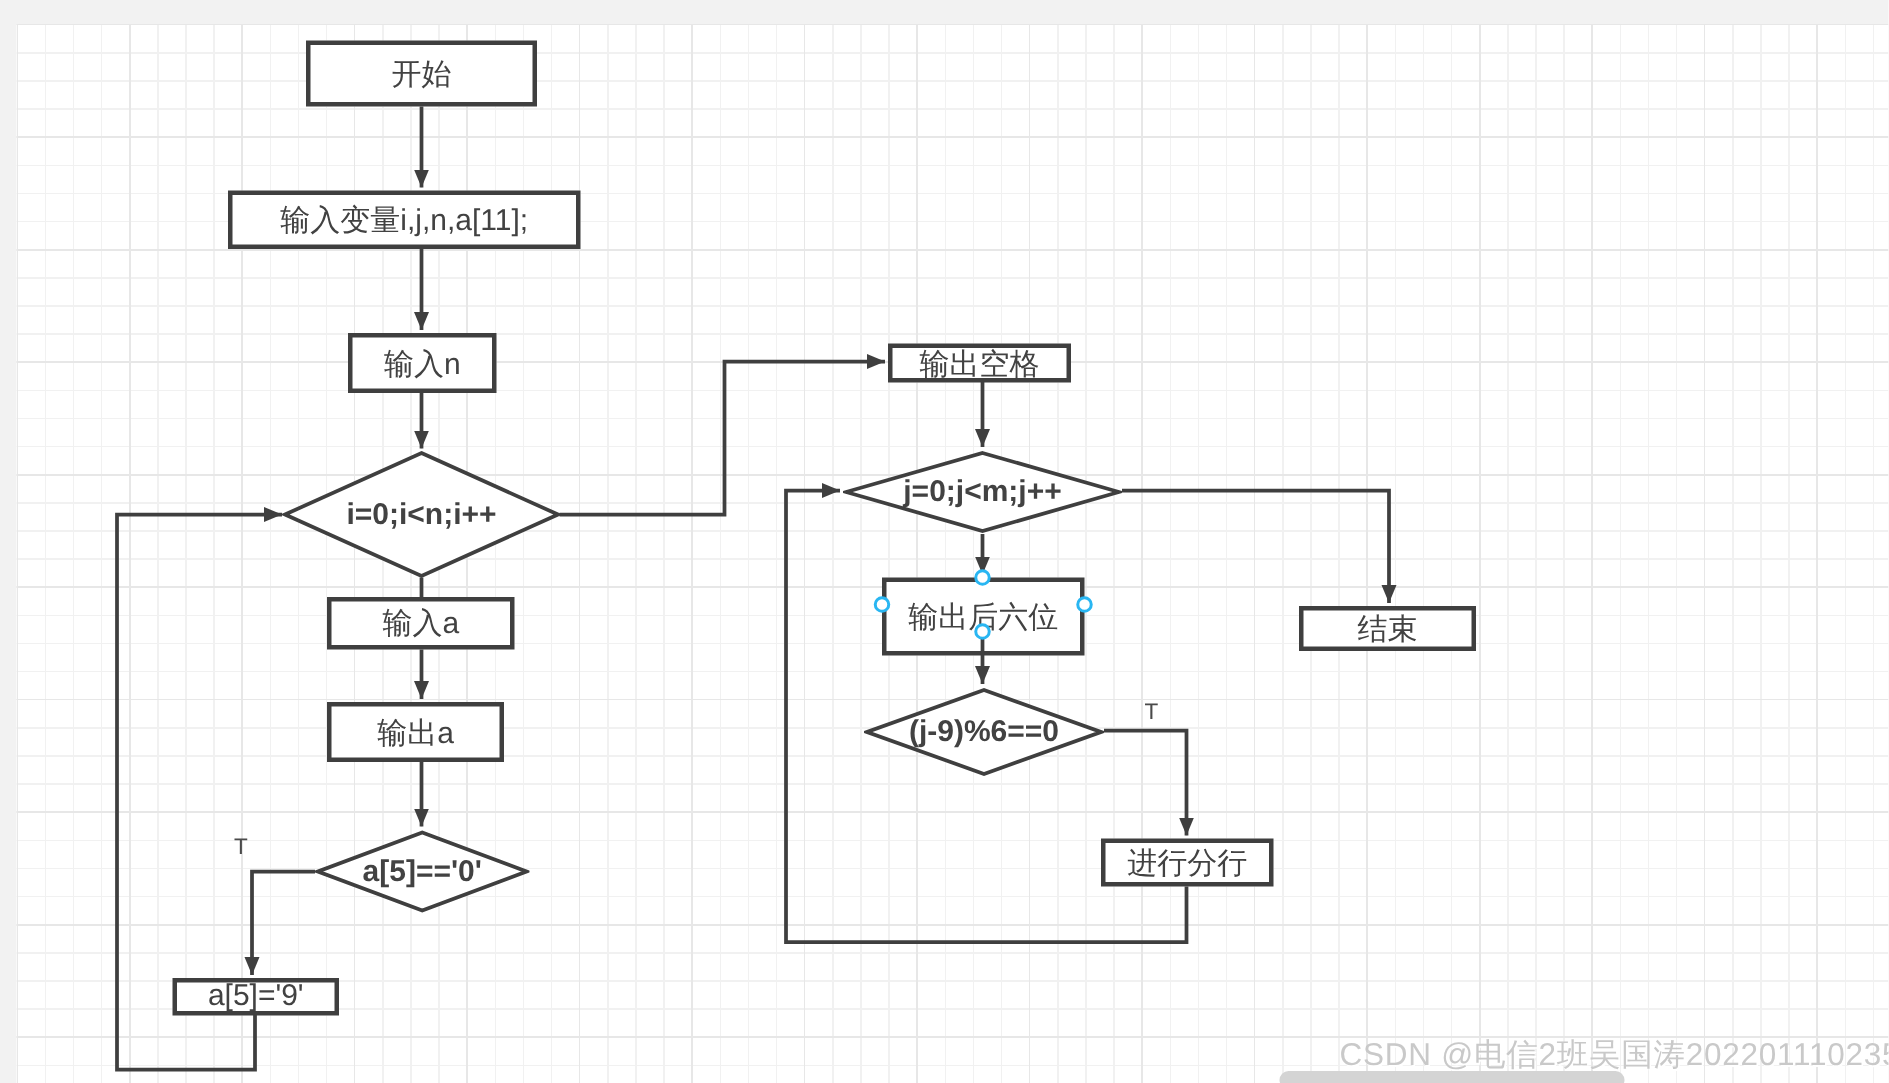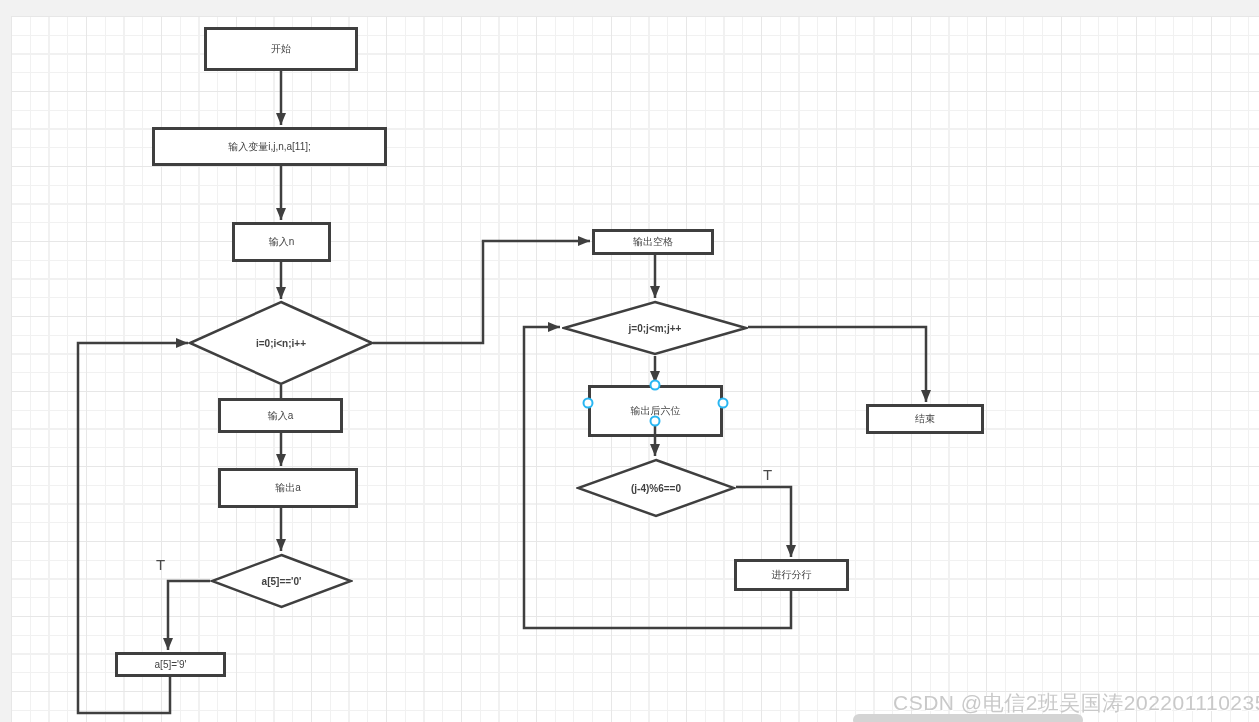--- a/index.html
+++ b/index.html
@@ -14,21 +14,21 @@
     position:absolute; left:11px; top:16px; right:0; bottom:0;
     background-color:#ffffff;
     background-image:
       repeating-linear-gradient(to right, #e7e7e7 0 1px, transparent 1px 75px),
       repeating-linear-gradient(to bottom, #e7e7e7 0 1px, transparent 1px 75px),
       repeating-linear-gradient(to right, #f1f1f1 0 1px, transparent 1px 18.75px),
       repeating-linear-gradient(to bottom, #f1f1f1 0 1px, transparent 1px 18.75px);
   }
   .node {
     position:absolute; display:flex; align-items:center; justify-content:center;
-    font-size:10px; color:#424242; text-align:center; white-space:nowrap;
+    font-size:20px; color:#424242; text-align:center; white-space:nowrap;
   }
   .rect { background:#fff; border:3px solid #3f3f3f; }
   .diamond { background:transparent; border:none; }
   .diamond svg { position:absolute; left:0; top:0; }
   .diamond span { position:relative; z-index:2;font-weight:bold; }
   svg.wires { position:absolute; left:0; top:0; pointer-events:none; z-index:3; }
   .edge-label {
     position:absolute; font-size:15px; color:#4a4a4a; z-index:4;
   }
   .handle {
@@ -82,21 +82,21 @@
 </div>
 <div class="node rect" style="left:152px;top:127px;width:235px;height:39px">
   <span>输入变量i,j,n,a[11];</span>
 </div>
 <div class="node rect" style="left:232px;top:222px;width:99px;height:40px">
   <span>输入n</span>
 </div>
 <div class="node rect" style="left:218px;top:398px;width:125px;height:35px">
   <span>输入a</span>
 </div>
-<div class="node rect" style="left:218px;top:468px;width:140px;height:40px">
+<div class="node rect" style="left:218px;top:468px;width:118px;height:40px">
   <span>输出a</span>
 </div>
 <div class="node rect" style="left:115px;top:652px;width:111px;height:25px">
   <span>a[5]='9'</span>
 </div>
 <div class="node rect" style="left:592px;top:229px;width:122px;height:26px">
   <span>输出空格</span>
 </div>
 <div class="node rect" style="left:588px;top:385px;width:135px;height:52px">
   <span>输出后六位</span>
@@ -123,21 +123,21 @@
 <div class="node diamond" style="left:562px;top:300px;width:186px;height:56px">
   <svg width="186" height="56">
     <polygon points="93,2 184,28 93,54 2,28" fill="#ffffff" stroke="#3f3f3f" stroke-width="2.5"></polygon>
   </svg>
   <span>j=0;j&lt;m;j++</span>
 </div>
 <div class="node diamond" style="left:576px;top:458px;width:160px;height:60px">
   <svg width="160" height="60">
     <polygon points="80,2 158,30 80,58 2,30" fill="#ffffff" stroke="#3f3f3f" stroke-width="2.5"></polygon>
   </svg>
-  <span>(j-4)%6==0</span>
+  <span>(j-9)%6==0</span>
 </div>
 
 <span class="edge-label" style="left:156px;top:556px">T</span>
 <span class="edge-label" style="left:763px;top:466px">T</span>
 
 <div class="handle" style="left:655px;top:385px"></div>
 <div class="handle" style="left:588px;top:403px"></div>
 <div class="handle" style="left:723px;top:403px"></div>
 <div class="handle" style="left:655px;top:421px"></div>
 

